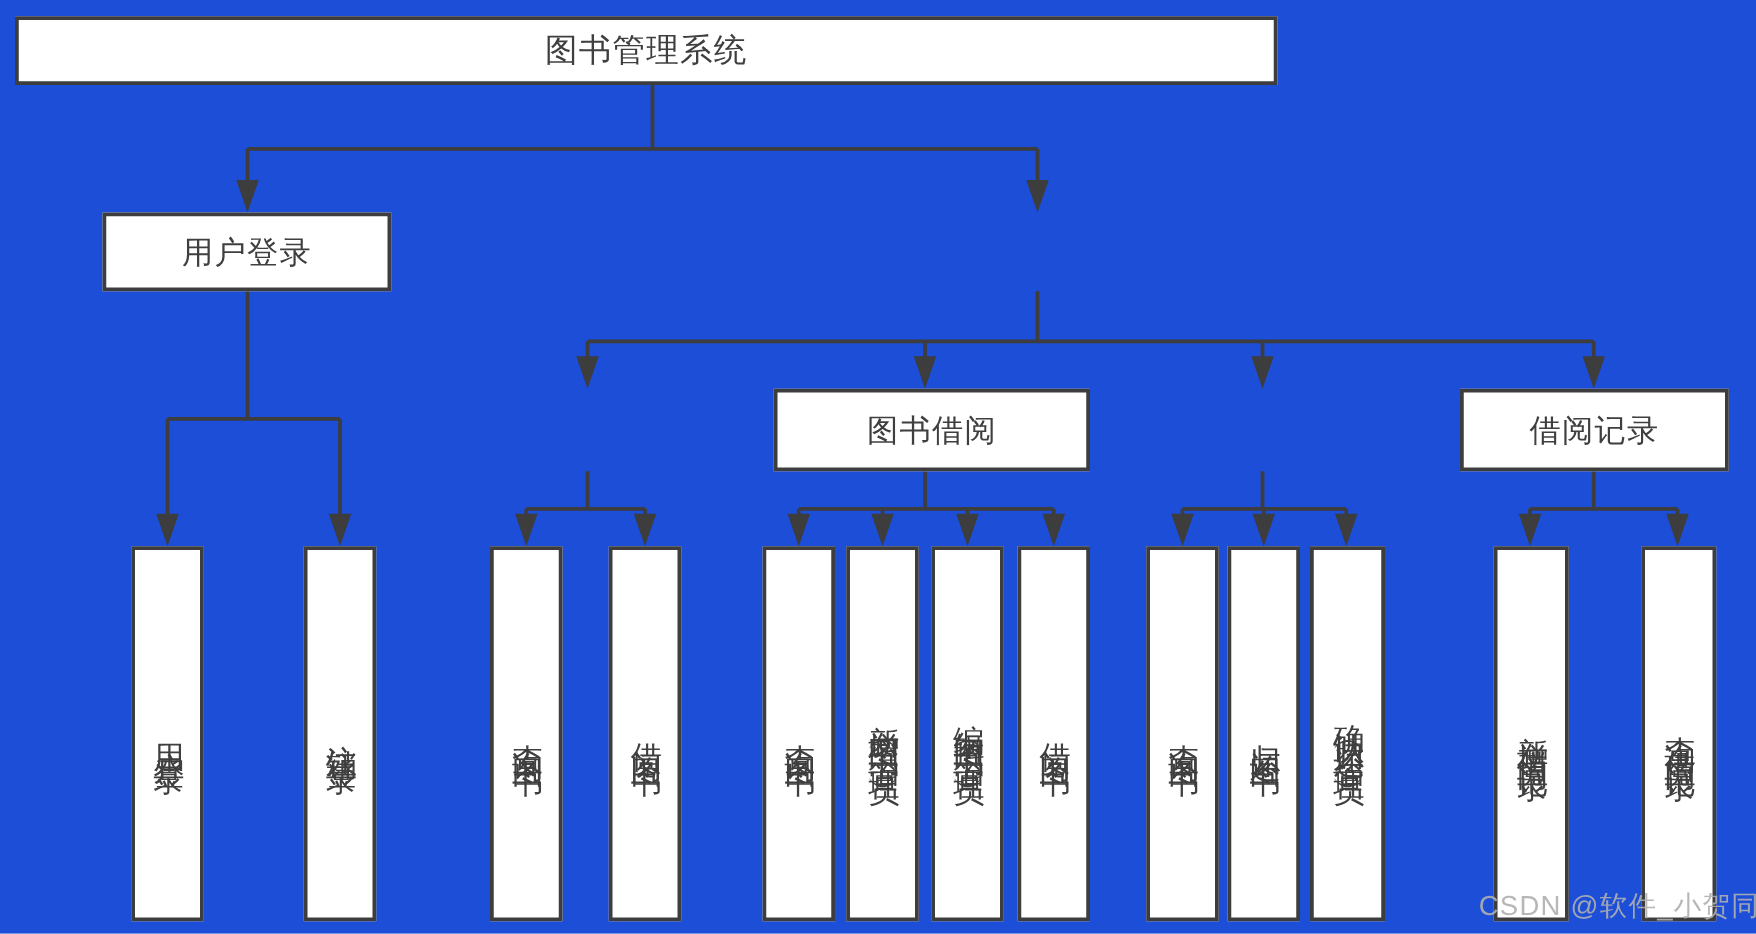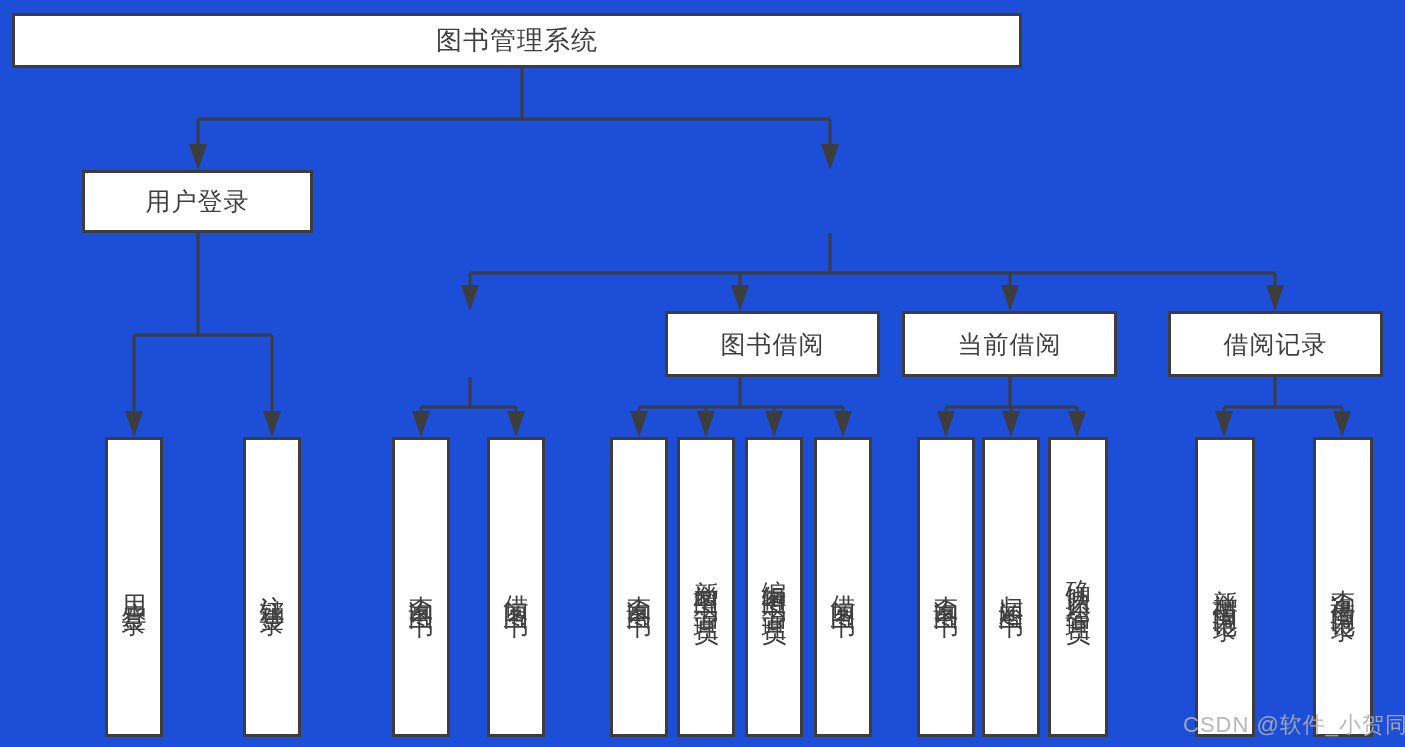--- a/index.html
+++ b/index.html
@@ -82,25 +82,22 @@
   </svg>
 
   <div class="node root" style="left:12px;top:13px;width:1010px;height:55px">
     <span class="hlabel">图书管理系统</span>
   </div>
 
   <div class="node" style="left:82px;top:170px;width:231px;height:63px">
     <span class="hlabel">用户登录</span>
   </div>
 
-  <div class="node" style="left:665px;top:311px;width:215px;height:66px">
+  <div class="node" style="left:619px;top:311px;width:253px;height:66px">
     <span class="hlabel">图书借阅</span>
-  </div>
-  <div class="node" style="left:902px;top:311px;width:215px;height:66px">
-    <span class="hlabel">当前借阅</span>
   </div>
   <div class="node" style="left:1168px;top:311px;width:215px;height:66px">
     <span class="hlabel">借阅记录</span>
   </div>
 
   <div class="node leaf" style="left:105px">
     <span class="vlabel">用户登录</span>
   </div>
   <div class="node leaf" style="left:243px">
     <span class="vlabel">注销登录</span>

